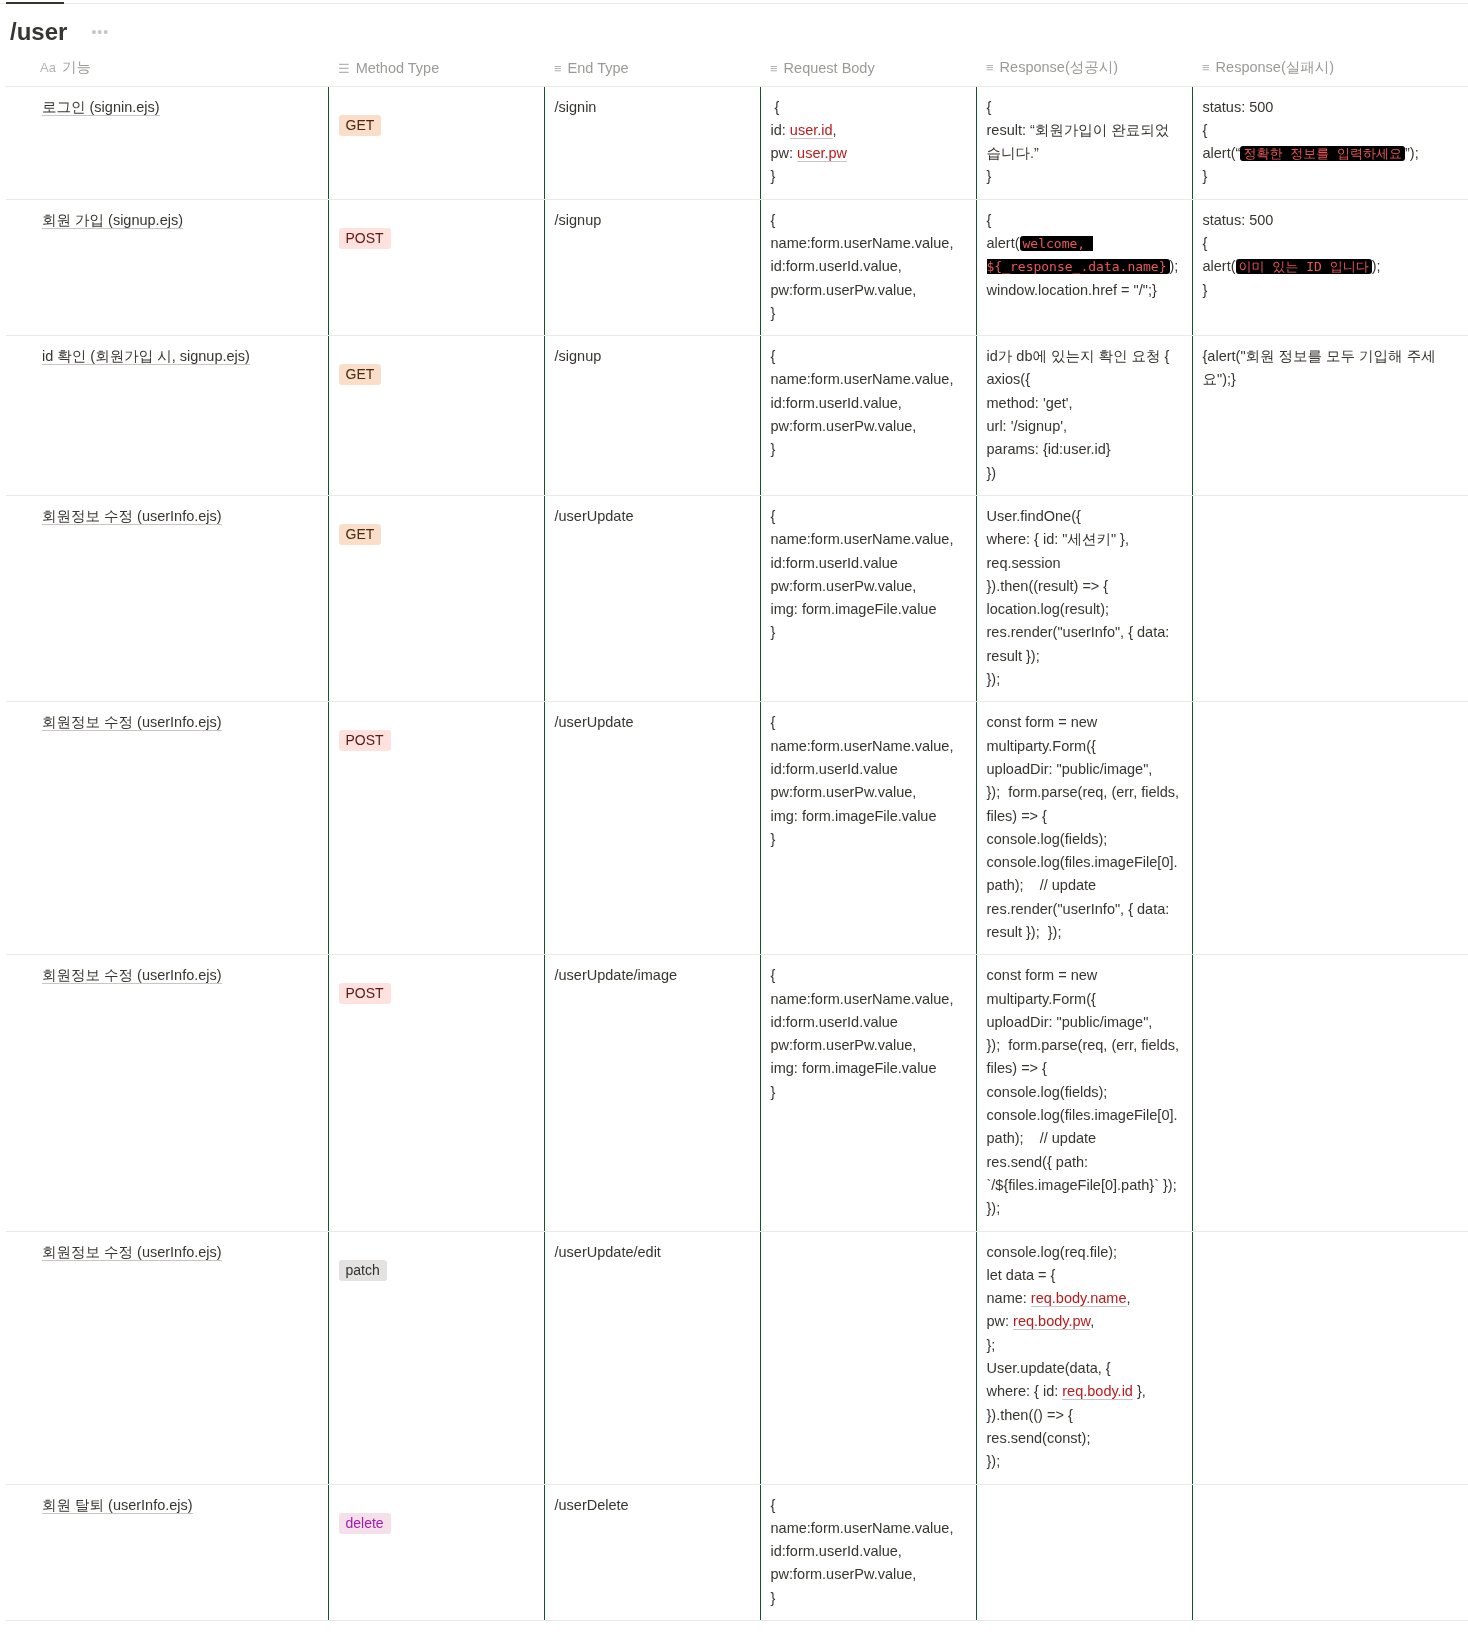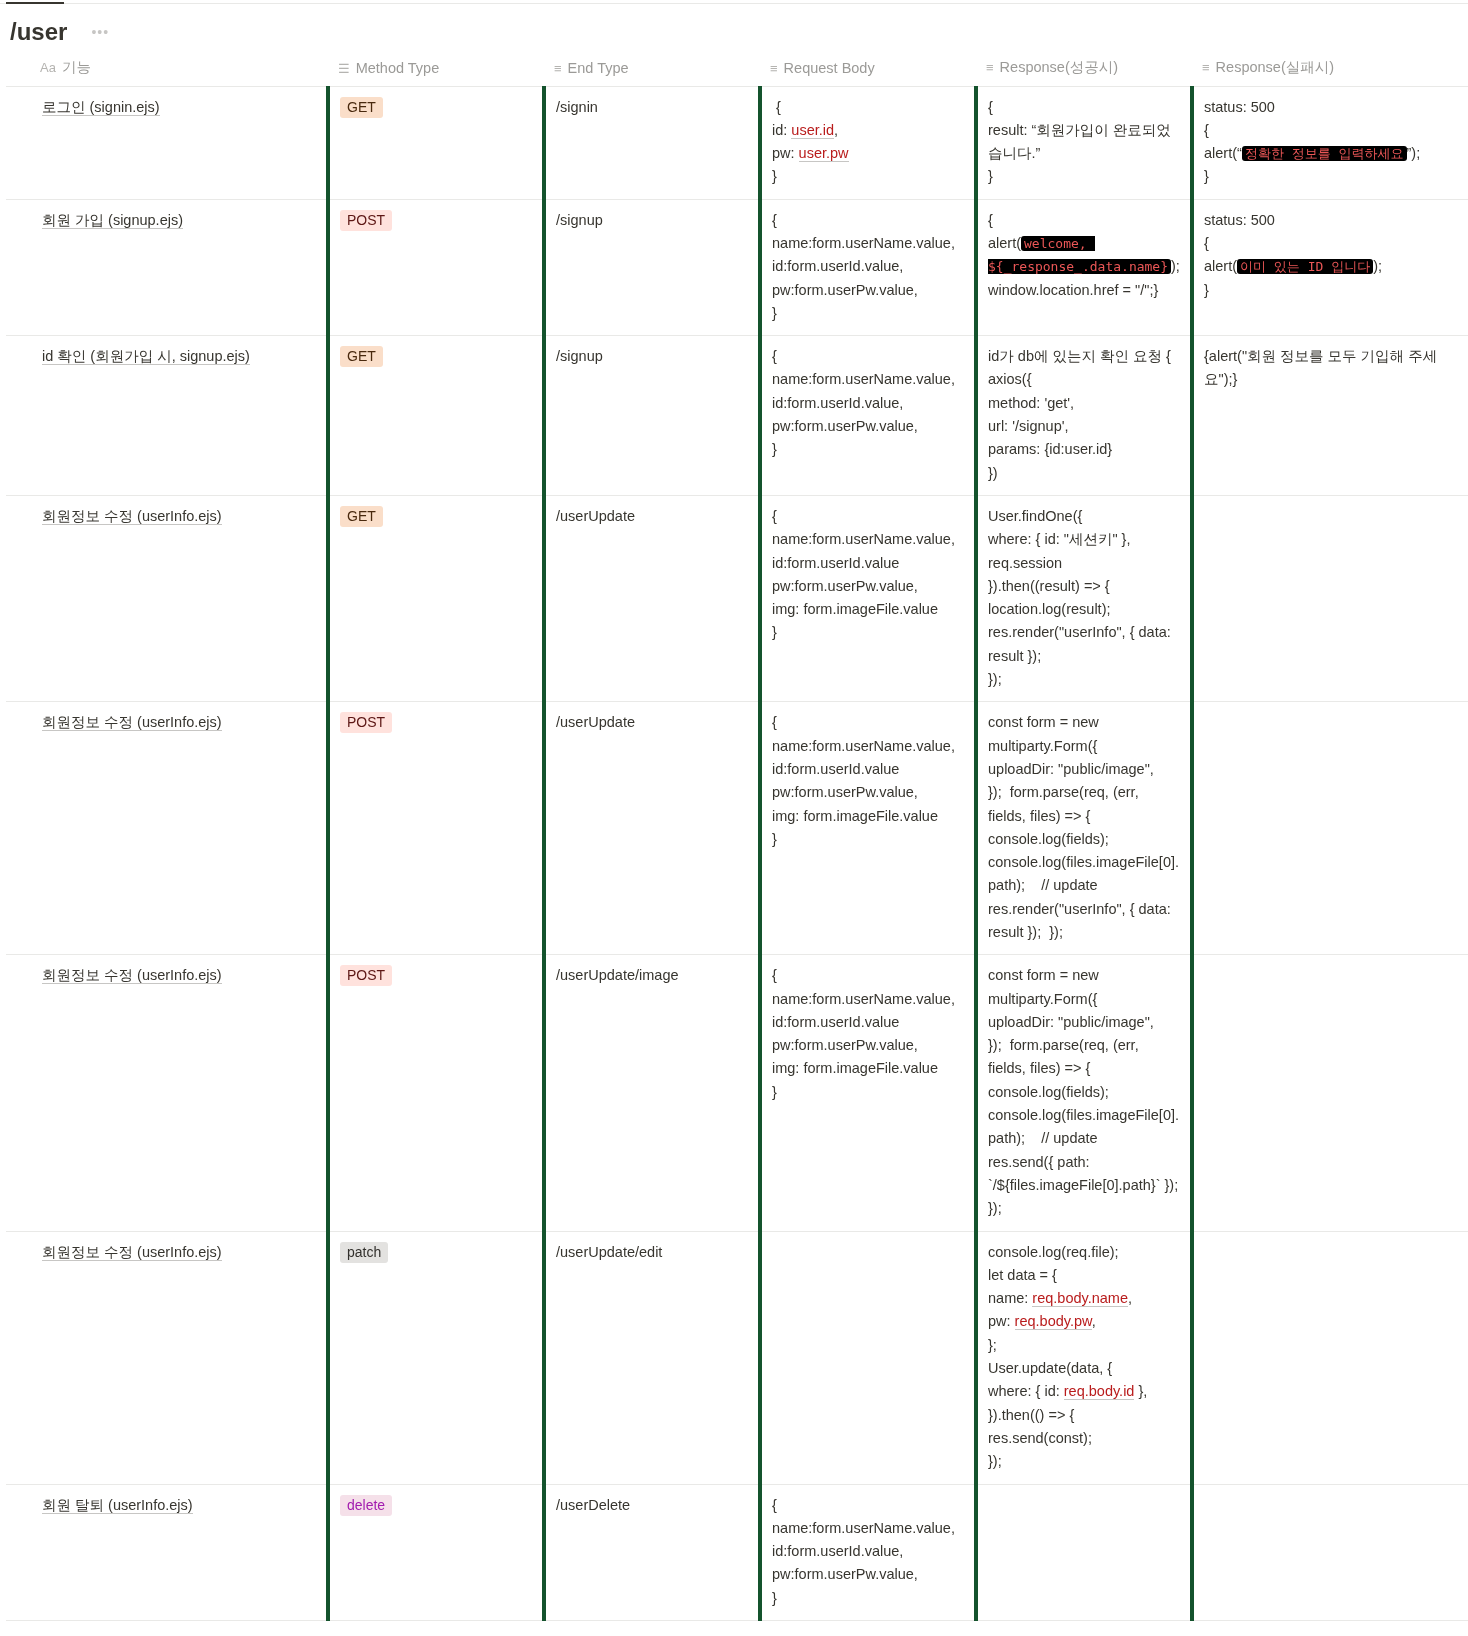--- a/index.html
+++ b/index.html
@@ -6,25 +6,25 @@
   html, body { width: 1468px; height: 1636px; background: #ffffff; overflow: hidden; }
   body { font-family: "Liberation Sans", "DejaVu Sans", sans-serif; color: #37352f; font-size: 14.5px; }
   .topbar { position: absolute; top: 0; left: 0; width: 1468px; height: 4px; border-bottom: 1px solid #e9e9e7; }
   .topbar .active { position: absolute; left: 6px; top: 2px; width: 58px; height: 2px; background: #37352f; }
   .title-row { position: absolute; top: 18px; left: 10px; display: flex; align-items: center; gap: 24px; }
   .title { font-size: 24px; font-weight: 700; color: #37352f; }
   .more { color: #c7c6c4; font-size: 14px; letter-spacing: 1px; cursor: pointer; }
   table { position: absolute; top: 50px; left: 6px; border-collapse: collapse; table-layout: fixed; width: 1462px; }
   th { height: 36px; font-weight: 400; color: #9b9a97; font-size: 14.5px; text-align: left; padding: 0 10px; border-bottom: 1px solid #e9e9e7; white-space: nowrap; }
   th .hicon { display: inline-block; margin-right: 6px; color: #b5b4b1; font-size: 13px; }
-  td { vertical-align: top; padding: 9px 10px 10px 10px; border-bottom: 1px solid #e9e9e7; border-right: 4px solid #14532d; line-height: 23.3px; color: #37352f; font-size: 14.5px; word-wrap: break-word; }
+  td { vertical-align: top; padding: 9px 10px 10px 10px; border-bottom: 1px solid #e9e9e7; border-right: 1px solid #14532d; line-height: 23.3px; color: #37352f; font-size: 14.5px; word-wrap: break-word; }
   td:last-child { border-right: none; }
   td.name { padding-left: 36px; }
   .name-text { border-bottom: 1px solid #c7c6c4; cursor: pointer; }
-  .tag { display: inline-block; padding: 0 7px; border-radius: 3px; line-height: 21px; font-size: 14px; margin-top: 1px; }
+  .tag { display: inline-block; padding: 0 7px; border-radius: 3px; line-height: 21px; font-size: 14px; margin-top: 19px; }
   .line { display: block; white-space: pre-wrap; }
   .link { color: #b91c1c; border-bottom: 1px solid #c7c6c4; }
   .code { font-family: "DejaVu Sans Mono", "Liberation Mono", monospace; color: #eb5757; background: #000000; border-radius: 3px; padding: 0 3px; font-size: 13px; }
 </style>
 </head>
 <body>
 
 <div class="topbar">
   <div class="active"></div>
 </div>

